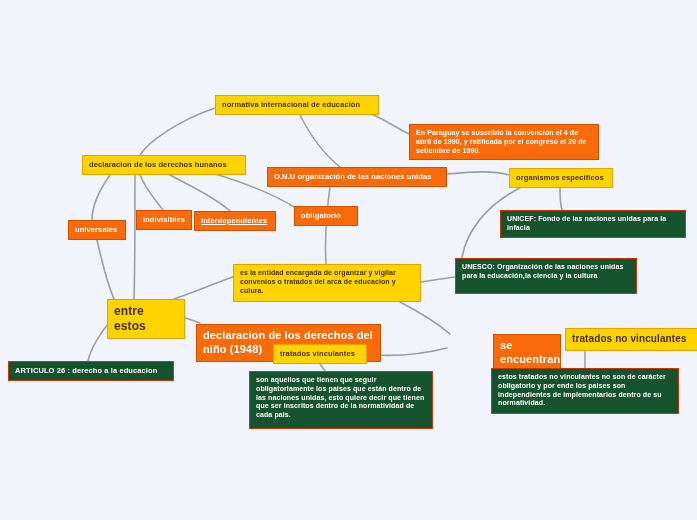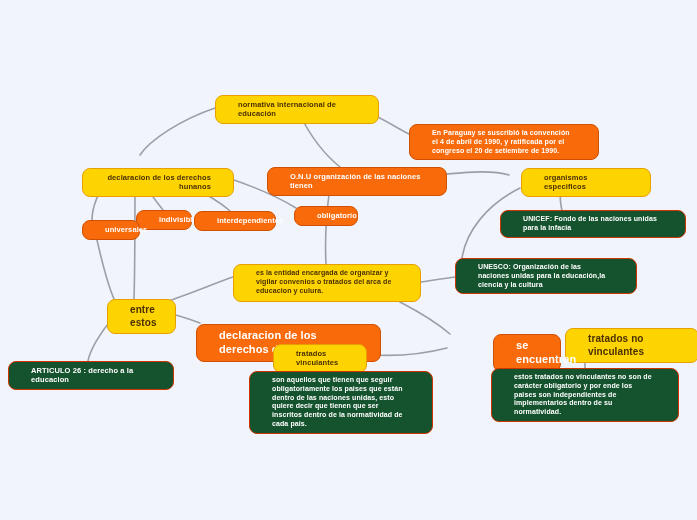--- a/index.html
+++ b/index.html
@@ -22,22 +22,22 @@
     position: absolute;
     left: 0;
     top: 0;
     width: 697px;
     height: 520px;
     pointer-events: none;
   }
   .node {
     position: absolute;
     box-sizing: border-box;
-    border-radius: 8px;
-    padding: 4px 22px;
+    border-radius: 0;
+    padding: 4px 6px;
     font-weight: bold;
     line-height: 1.25;
     letter-spacing: 0.1px;
   }
   .n-yellow {
     background: #fdd400;
     border: 1px solid #e8a000;
     color: #4a3000;
   }
   .n-orange {
@@ -75,31 +75,31 @@
       <path d="M 515 341 C 525 339, 535 338, 541 338" fill="none" stroke="#9aa0a6" stroke-width="1.6" stroke-linecap="round"></path>
       <path d="M 447 348 C 420 355, 392 356, 373 355" fill="none" stroke="#9aa0a6" stroke-width="1.6" stroke-linecap="round"></path>
       <path d="M 320 364 C 322 367, 324 369, 325 371" fill="none" stroke="#9aa0a6" stroke-width="1.6" stroke-linecap="round"></path>
       <path d="M 585 348 C 585 355, 585 362, 585 368" fill="none" stroke="#9aa0a6" stroke-width="1.6" stroke-linecap="round"></path>
       <path d="M 165 302 C 190 294, 215 283, 233 277" fill="none" stroke="#9aa0a6" stroke-width="1.6" stroke-linecap="round"></path>
       <path d="M 97 240 C 102 262, 108 285, 114 299" fill="none" stroke="#9aa0a6" stroke-width="1.6" stroke-linecap="round"></path>
     </svg>
   <div id="node-layer">
       <div class="node n-yellow" style="left: 215px; top: 95px; width: 164px; min-height: 20px; font-size: 7.5px;">normativa internacional de educación</div>
       <div class="node n-orange" style="left: 409px; top: 124px; width: 190px; min-height: 36px; font-size: 7px;">En Paraguay se suscribió la convención el 4 de abril de 1990, y ratificada por el congreso el 20 de setiembre de 1990.</div>
-      <div class="node n-yellow" style="left: 82px; top: 168px; width: 152px; min-height: 20px; font-size: 7.5px; text-align: right;">declaracion de los derechos hunanos</div>
-      <div class="node n-orange" style="left: 267px; top: 167px; width: 180px; min-height: 20px; font-size: 7.5px;">O.N.U organización de las naciones tienen</div>
-      <div class="node n-yellow" style="left: 509px; top: 168px; width: 130px; min-height: 20px; font-size: 7.5px; margin-left: 12px;">organismos especificos</div>
+      <div class="node n-yellow" style="left: 82px; top: 155px; width: 164px; min-height: 20px; font-size: 7.5px;">declaracion de los derechos hunanos</div>
+      <div class="node n-orange" style="left: 267px; top: 167px; width: 180px; min-height: 20px; font-size: 7.5px;">O.N.U organización de las naciones unidas</div>
+      <div class="node n-yellow" style="left: 509px; top: 168px; width: 104px; min-height: 20px; font-size: 7.5px;">organismos especificos</div>
       <div class="node n-orange" style="left: 136px; top: 210px; width: 56px; min-height: 20px; font-size: 7.5px;">indivisibles</div>
-      <div class="node n-orange" style="left: 194px; top: 211px; width: 82px; min-height: 20px; font-size: 7.5px;">interdependientes</div>
+      <div class="node n-orange" style="left: 194px; top: 211px; width: 82px; min-height: 20px; font-size: 7.5px; text-decoration: underline;">interdependientes</div>
       <div class="node n-orange" style="left: 294px; top: 206px; width: 64px; min-height: 20px; font-size: 7.5px;">obligatorio</div>
       <div class="node n-red" style="left: 500px; top: 210px; width: 186px; min-height: 28px; font-size: 7px;">UNICEF: Fondo de las naciones unidas para la infacia</div>
-      <div class="node n-orange" style="left: 82px; top: 220px; width: 58px; min-height: 20px; font-size: 7.5px;">universales</div>
+      <div class="node n-orange" style="left: 68px; top: 220px; width: 58px; min-height: 20px; font-size: 7.5px;">universales</div>
       <div class="node n-yellow" style="left: 233px; top: 264px; width: 188px; min-height: 38px; font-size: 7px;">es la entidad encargada de organizar y vigilar convenios o tratados del arca de educacion y culura.</div>
       <div class="node n-red" style="left: 455px; top: 258px; width: 182px; min-height: 36px; font-size: 7px;">UNESCO: Organización de las naciones unidas para la educación,la ciencia y la cultura</div>
-      <div class="node n-yellow" style="left: 107px; top: 299px; width: 69px; min-height: 20px; font-size: 10px;">entre estos</div>
+      <div class="node n-yellow" style="left: 107px; top: 299px; width: 78px; min-height: 20px; font-size: 12px;">entre estos</div>
       <div class="node n-orange" style="left: 196px; top: 324px; width: 185px; min-height: 20px; font-size: 11px;">declaracion de los derechos del niño (1948)</div>
       <div class="node n-yellow" style="left: 541px; top: 328px; width: 134px; min-height: 20px; font-size: 10px; margin-left: 24px;">tratados no vinculantes</div>
       <div class="node n-orange" style="left: 447px; top: 334px; width: 68px; min-height: 20px; font-size: 11px; margin-left: 46px;">se encuentran</div>
       <div class="node n-yellow" style="left: 273px; top: 344px; width: 94px; min-height: 20px; font-size: 7.5px;">tratados vinculantes</div>
       <div class="node n-red" style="left: 8px; top: 361px; width: 166px; min-height: 20px; font-size: 7.5px;">ARTICULO 26 : derecho a la educacion</div>
       <div class="node n-red" style="left: 249px; top: 371px; width: 184px; min-height: 58px; font-size: 7px;">son aquellos que tienen que seguir obligatoriamente los paises que están dentro de las naciones unidas, esto quiere decir que tienen que ser inscritos dentro de la normatividad de cada pais.</div>
       <div class="node n-red" style="left: 491px; top: 368px; width: 188px; min-height: 46px; font-size: 7px;">estos tratados no vinculantes no son de carácter obligatorio y por ende los paises son independientes de implementarios dentro de su normatividad.</div>
     </div>
 </div>
 

